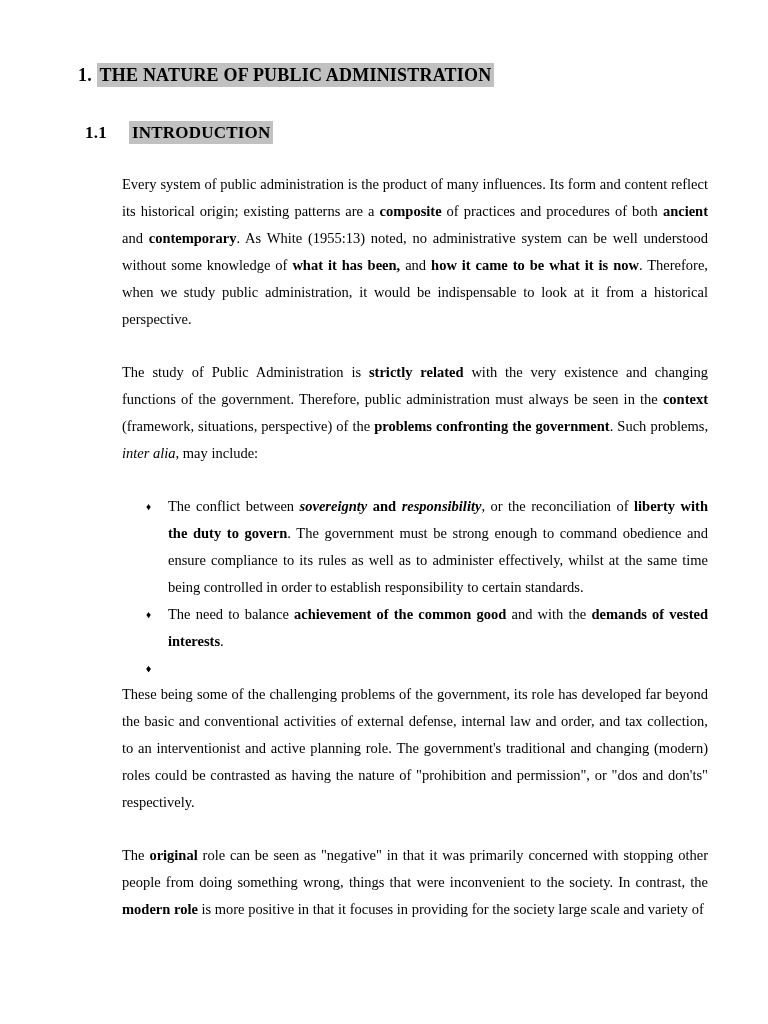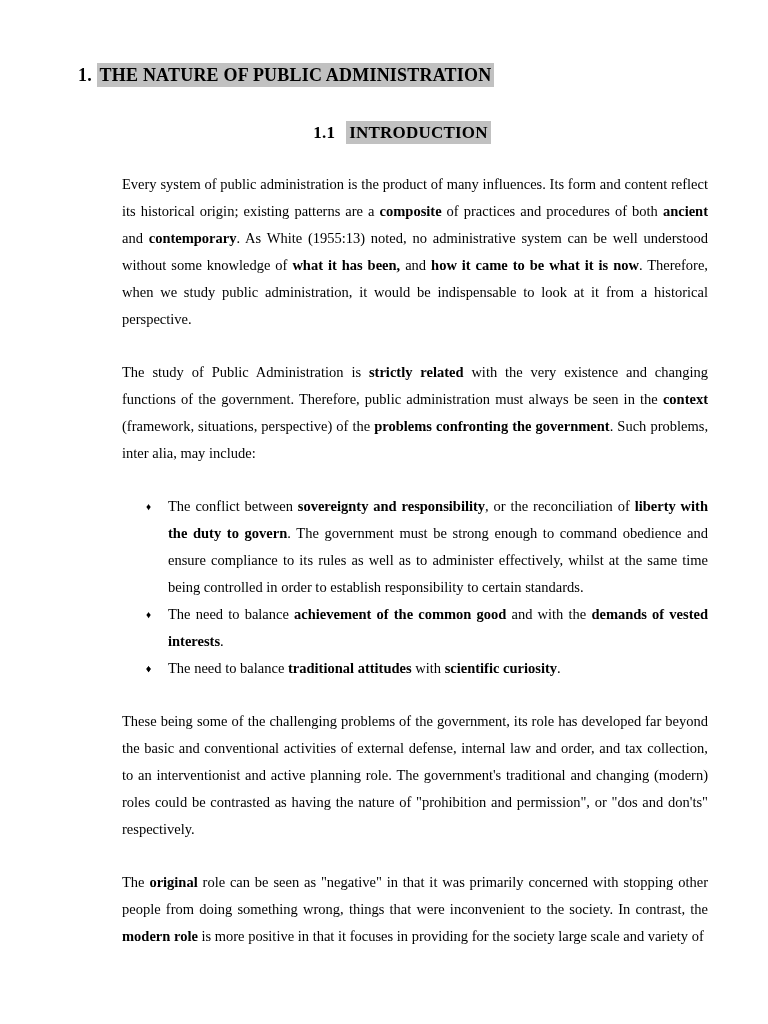--- a/index.html
+++ b/index.html
@@ -24,21 +24,20 @@
     line-height: 26px;
     font-weight: bold;
     letter-spacing: 0.2px;
   }
   h2.subsec-heading {
     margin: 32px 0 0 7px;
     font-size: 17px;
     line-height: 25px;
     font-weight: bold;
     letter-spacing: 0.2px;
-    text-align: center;
   }
   .h2-num {
     display: inline-block;
     width: 44px;
   }
   .hl {
     padding: 2px 3px;
   }
   .doc-body {
     font-size: 14.5px;
@@ -60,37 +59,37 @@
     text-align: justify;
   }
   .bullet-marker {
     position: absolute;
     left: 0;
     top: 0;
     font-size: 10px;
     line-height: 27px;
   }
   .run-b { font-weight: bold; }
-  .run-i { }
+  .run-i { font-style: italic; }
 </style>
 </head>
 <body>
 
 <div class="page">
 
   <h1 class="sec-heading"><span>1.</span> <span class="hl" style="background: rgb(193, 193, 193);">THE NATURE OF PUBLIC ADMINISTRATION</span></h1>
 
   <h2 class="subsec-heading"><span class="h2-num">1.1</span><span class="hl" style="background: rgb(193, 193, 193);">INTRODUCTION</span></h2>
 
   <div class="doc-body" id="doc-body">
       <p class="para"><span class="">Every system of public administration is the product of many influences. Its form and content reflect its historical origin; existing patterns are a </span><span class="run-b ">composite</span><span class=""> of practices and procedures of both </span><span class="run-b ">ancient</span><span class=""> and </span><span class="run-b ">contemporary</span><span class="">. As White (1955:13) noted, no administrative system can be well understood without some knowledge of </span><span class="run-b ">what it has been,</span><span class=""> and </span><span class="run-b ">how it came to be what it is now</span><span class="">. Therefore, when we study public administration, it would be indispensable to look at it from a historical perspective.</span></p>
       <p class="para"><span class="">The study of Public Administration is </span><span class="run-b ">strictly related</span><span class=""> with the very existence and changing functions of the government. Therefore, public administration must always be seen in the </span><span class="run-b ">context</span><span class=""> (framework, situations, perspective) of the </span><span class="run-b ">problems confronting the government</span><span class="">. Such problems, </span><span class="run-i">inter alia</span><span class="">, may include:</span></p>
       <ul class="bullets">
         <li><span class="bullet-marker">♦</span><span><span class="">The conflict between </span><span class="run-b run-i">sovereignty</span><span class="run-b "> and </span><span class="run-b run-i">responsibility</span><span class="">, or the reconciliation of </span><span class="run-b ">liberty with the duty to govern</span><span class="">. The government must be strong enough to command obedience and ensure compliance to its rules as well as to administer effectively, whilst at the same time being controlled in order to establish responsibility to certain standards.</span></span></li>
         <li><span class="bullet-marker">♦</span><span><span class="">The need to balance </span><span class="run-b ">achievement of the common good</span><span class=""> and with the </span><span class="run-b ">demands of vested interests</span><span class="">.</span></span></li>
         <li><span class="bullet-marker">♦</span></li>
-        <li><span class="bullet-marker">♦</span><span><span class="">The need to balance </span><span class="run-b ">traditional attitudes</span><span class=""> with </span><span class="run-b ">scientific curiosity</span><span class="">.</span></span></li>
+        <li><span class="bullet-marker">♦</span></li>
       </ul>
       <p class="para"><span class="">These being some of the challenging problems of the government, its role has developed far beyond the basic and conventional activities of external defense, internal law and order, and tax collection, to an interventionist and active planning role. The government's traditional and changing (modern) roles could be contrasted as having the nature of "prohibition and permission", or "dos and don'ts" respectively.</span></p>
       <p class="para"><span class="">The </span><span class="run-b ">original</span><span class=""> role can be seen as "negative" in that it was primarily concerned with stopping other people from doing something wrong, things that were inconvenient to the society. In contrast, the </span><span class="run-b ">modern role</span><span class=""> is more positive in that it focuses in providing for the society large scale and variety of</span></p>
     </div>
 
 </div>
 
 </body></html>

